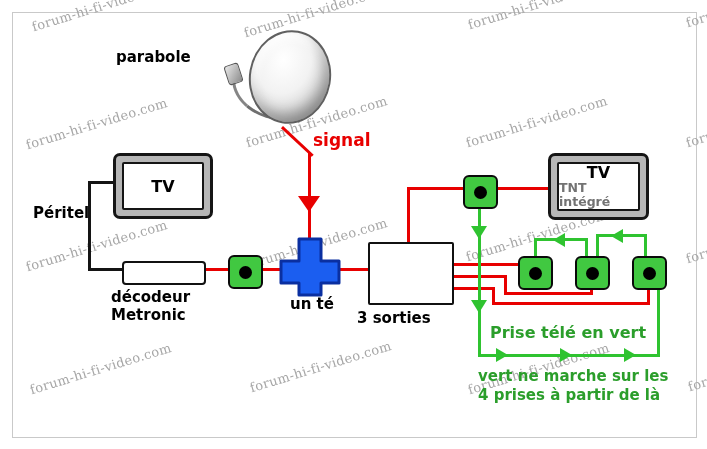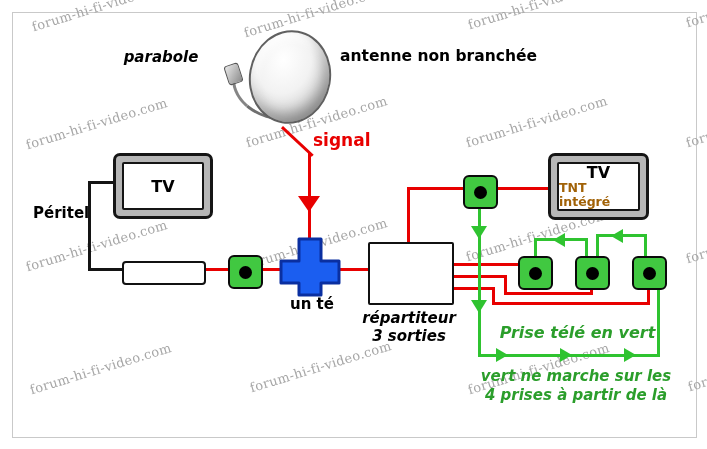--- a/index.html
+++ b/index.html
@@ -24,37 +24,37 @@
   .arr{position:absolute;width:0;height:0;z-index:4;}
   .arr-red-d{border-left:11px solid transparent;border-right:11px solid transparent;border-top:16px solid var(--red,#e80000);}
   .arr-g-d{border-left:8px solid transparent;border-right:8px solid transparent;border-top:13px solid var(--green-wire,#2fc330);}
   .arr-g-r{border-top:7px solid transparent;border-bottom:7px solid transparent;border-left:12px solid var(--green-wire,#2fc330);}
   .arr-g-l{border-top:7px solid transparent;border-bottom:7px solid transparent;border-right:12px solid var(--green-wire,#2fc330);}
   
   .tv{position:absolute;background:#b6b6b6;border:3px solid #151515;border-radius:7px;z-index:5;}
   .tv-screen{position:absolute;left:6px;right:6px;top:6px;bottom:6px;background:#fff;border:2px solid #151515;border-radius:2px;
     display:flex;flex-direction:column;align-items:center;justify-content:center;}
   .tv-title{font-weight:bold;font-size:16px;line-height:17px;color:#000;}
-  .tv-sub{font-weight:bold;font-size:12.5px;line-height:14px;color:#a16207;}
+  .tv-sub{font-weight:bold;font-size:12.5px;line-height:14px;color:#737373;}
   .box-white{position:absolute;background:#fff;border:2.5px solid #111;z-index:5;}
   .prise{position:absolute;width:31px;height:30px;background:var(--prise-fill,#41c841);border:2.5px solid #0a0a0a;border-radius:6px;
     display:flex;align-items:center;justify-content:center;z-index:6;}
   .prise .dot{width:13px;height:13px;border-radius:50%;background:#000;}
   
   .dish-face{position:absolute;left:249px;top:30px;width:78px;height:90px;border-radius:50%;
     transform:rotate(10deg);border:2px solid #606060;z-index:5;
     background:radial-gradient(ellipse at 38% 32%,#ffffff 0%,#f2f2f2 40%,#d2d2d2 68%,#9a9a9a 96%);
     box-shadow:inset -6px -8px 12px rgba(0,0,0,.28), inset 4px 6px 10px rgba(255,255,255,.85);}
   .dish-arm{position:absolute;left:232px;top:74px;width:60px;height:44px;
     border-left:3px solid #858585;border-bottom:3px solid #6f6f6f;border-bottom-left-radius:55px 42px;z-index:4;}
   .dish-knob{position:absolute;left:226px;top:64px;width:13px;height:18px;border:1px solid #555;border-radius:3px;
     background:linear-gradient(135deg,#e8e8e8,#8a8a8a);transform:rotate(-18deg);z-index:5;}
   
   .lbl{position:absolute;font-weight:bold;color:#000;z-index:7;white-space:nowrap;}
-  .ctr{text-align:center;white-space:normal;font-style:italic;}
+  .ctr{white-space:normal;}
   .red-t{color:var(--red,#e80000);}
   .green-t{color:var(--green-text,#2b9e2b);}
   .tesvg{position:absolute;left:279px;top:237px;z-index:5;}
 </style>
 </head>
 <body>
 
 <div class="canvas">
   <div class="frame"></div>
 
@@ -153,26 +153,28 @@
   <div class="prise" style="left:575px;top:256px">
       <div class="dot"></div>
     </div>
   <div class="prise" style="left:632px;top:256px">
       <div class="dot"></div>
     </div>
 
   <div class="lbl ctr" style="left:116px;top:49px;width:90px;font-size:15px;line-height:17.5px">
     <div>parabole</div>
   </div>
-  <div class="lbl" style="left:340px;top:47px;font-size:15.5px">antenne non branchée</div>
   <div class="lbl red-t" style="left:313px;top:130px;font-size:17px">signal</div>
   <div class="lbl" style="left:33px;top:204px;font-size:15px">Péritel</div>
+  <div class="lbl ctr" style="left:111px;top:288px;width:100px;font-size:15px;line-height:18px">
+    <div>décodeur</div>
+    <div>Metronic</div>
+  </div>
   <div class="lbl" style="left:290px;top:295px;font-size:15px">un té</div>
   <div class="lbl ctr" style="left:357px;top:310px;width:104px;font-size:15px;line-height:17.5px">
-    <div>répartiteur</div>
     <div>3 sorties</div>
   </div>
   <div class="lbl ctr green-t" style="left:490px;top:323px;width:175px;font-size:16px">Prise télé en vert</div>
   <div class="lbl ctr green-t" style="left:478px;top:367px;width:196px;font-size:15px;line-height:19px">
     <div>vert ne marche sur les</div>
     <div>4 prises à partir de là</div>
   </div>
 </div>
 
 </body></html>

